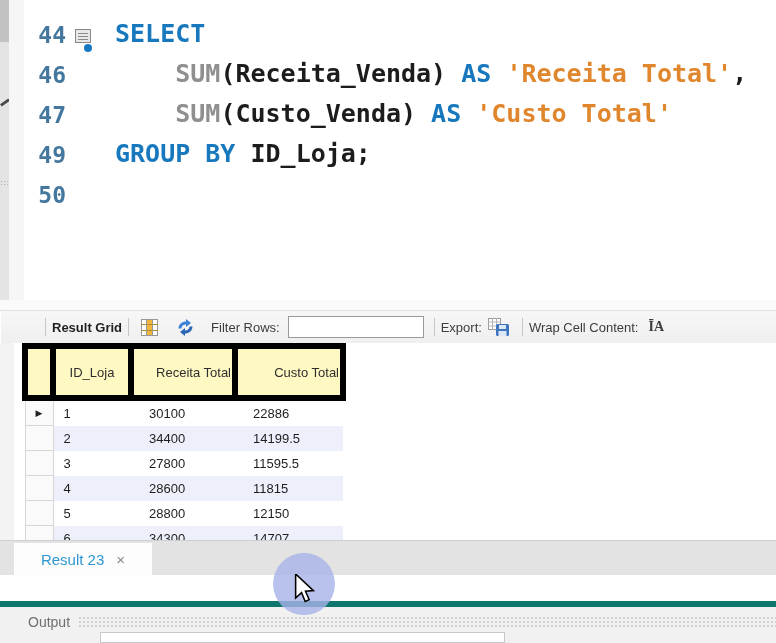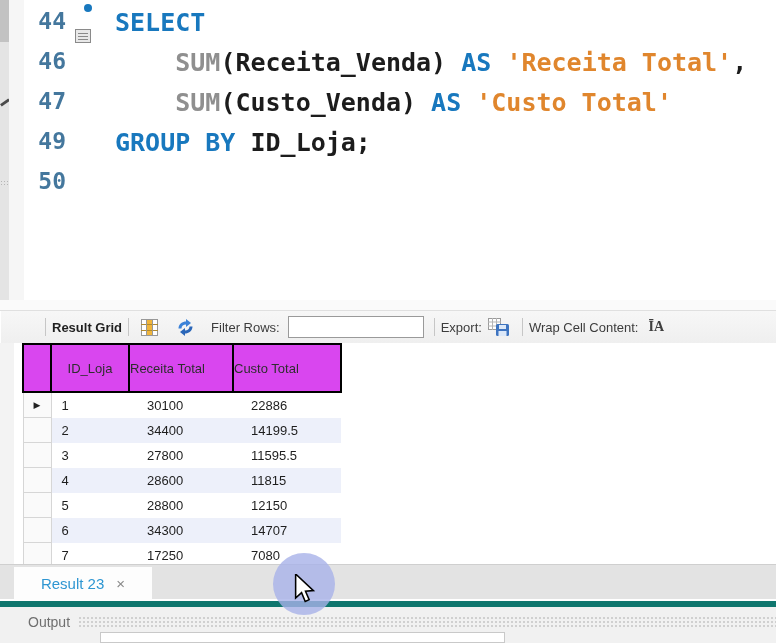--- a/index.html
+++ b/index.html
@@ -10,21 +10,21 @@
   .left-strip{position:absolute;left:0;top:0;width:9px;height:300px;background:#e4e4e4;}
   .left-strip-top{position:absolute;left:0;top:0;width:9px;height:42px;background:#c2c2c2;}
   .left-mark{position:absolute;left:0;top:101px;width:10px;height:3px;background:#4a4a4a;transform:rotate(-35deg);}
   .left-dots{position:absolute;left:0;top:180px;width:8px;height:6px;
              background-image:radial-gradient(#b5b5b5 1px,transparent 1px);background-size:3px 3px;}
   .left-strip2{position:absolute;left:9px;top:0;width:15px;height:300px;background:#f6f6f6;}
 
   
   .editor{position:absolute;left:24px;top:0;width:752px;height:300px;background:#fff;
           font-family:"DejaVu Sans Mono",monospace;font-weight:bold;padding-top:8px;box-sizing:border-box;}
-  .code-line{display:flex;height:40px;align-items:flex-start;}
+  .code-line{display:flex;height:40px;align-items:flex-end;}
   .line-num{width:42px;text-align:right;flex:0 0 42px;color:var(--num);font-size:23px;}
   .line-bullet{width:49px;flex:0 0 49px;position:relative;}
   .line-bullet.on::after{content:"";position:absolute;left:18px;top:-4px;width:8px;height:8px;border-radius:50%;background:var(--kw);}
   .code-text{font-size:25px;white-space:pre;letter-spacing:0;}
   .seg-kw{color:var(--kw);}
   .seg-fn{color:var(--fn);}
   .seg-st{color:var(--st);}
   .seg-pl{color:#1c1c1c;}
 
   
@@ -42,32 +42,32 @@
                 font-size:13px;padding:0 4px;box-sizing:border-box;outline:none;}
   .wrap-glyph{font-family:"Liberation Serif",serif;font-size:14px;font-weight:bold;color:#3f3f3f;}
 
   
   .grid-area{position:absolute;left:0;top:343px;width:776px;height:223px;background:#fff;overflow:hidden;}
   .grid-left-pad{position:absolute;left:0;top:0;width:14px;height:223px;background:#f3f3f3;}
   table.rgrid{position:absolute;left:22px;top:0;border-collapse:collapse;table-layout:fixed;
               font-size:13px;color:#1e1e1e;}
   .rgrid col.c-mark{width:28px;} .rgrid col.c-id{width:78px;}
   .rgrid col.c-rec{width:104px;} .rgrid col.c-cus{width:108px;}
-  .rgrid thead th{height:44px;background:#d946ef;border:2px solid #000000;font-weight:normal;
+  .rgrid thead th{height:44px;background:#fef9c3;border:6px solid #000000;font-weight:normal;
                   color:#2e2e2e;vertical-align:middle;}
   .rgrid thead th.h-id{text-align:center;}
-  .rgrid thead th.h-l{text-align:left;padding-left:0;}
+  .rgrid thead th.h-l{text-align:right;padding-left:0;}
   .rgrid tbody td{height:24px;padding:0;vertical-align:middle;}
   .rgrid tbody td.mark{border:1px solid #d6d6d6;text-align:center;color:#222;font-size:9px;background:#fafafa;}
   .rgrid tbody tr.stripe td:not(.mark){background:var(--stripe);}
   .rgrid tbody td.c1{padding-left:10px;}
   .rgrid tbody td.c2,.rgrid tbody td.c3{padding-left:18px;}
 
   
-  .tabbar{position:absolute;left:0;top:564px;width:776px;height:35px;background:#e3e3e3;border-top:1px solid #cfcfcf;box-sizing:border-box;}
+  .tabbar{position:absolute;left:0;top:540px;width:776px;height:35px;background:#e3e3e3;border-top:1px solid #cfcfcf;box-sizing:border-box;}
   .tab{position:absolute;left:14px;top:2px;width:138px;height:33px;background:#fdfdfd;
        display:flex;align-items:center;justify-content:center;gap:12px;}
   .tab-label{color:var(--tab);font-size:15px;}
   .tab-close{color:#8a8a8a;font-size:15px;cursor:default;}
 
   
   .output-sec{position:absolute;left:0;top:601px;width:776px;height:42px;background:#f1f1f1;border-top:6px solid #0f766e;box-sizing:border-box;}
   .output-head{position:absolute;left:28px;top:5px;right:0;height:20px;display:flex;align-items:center;}
   .output-label{color:#6f6f6f;font-size:14px;flex:0 0 auto;}
   .output-dots{flex:1;height:12px;margin-left:8px;

